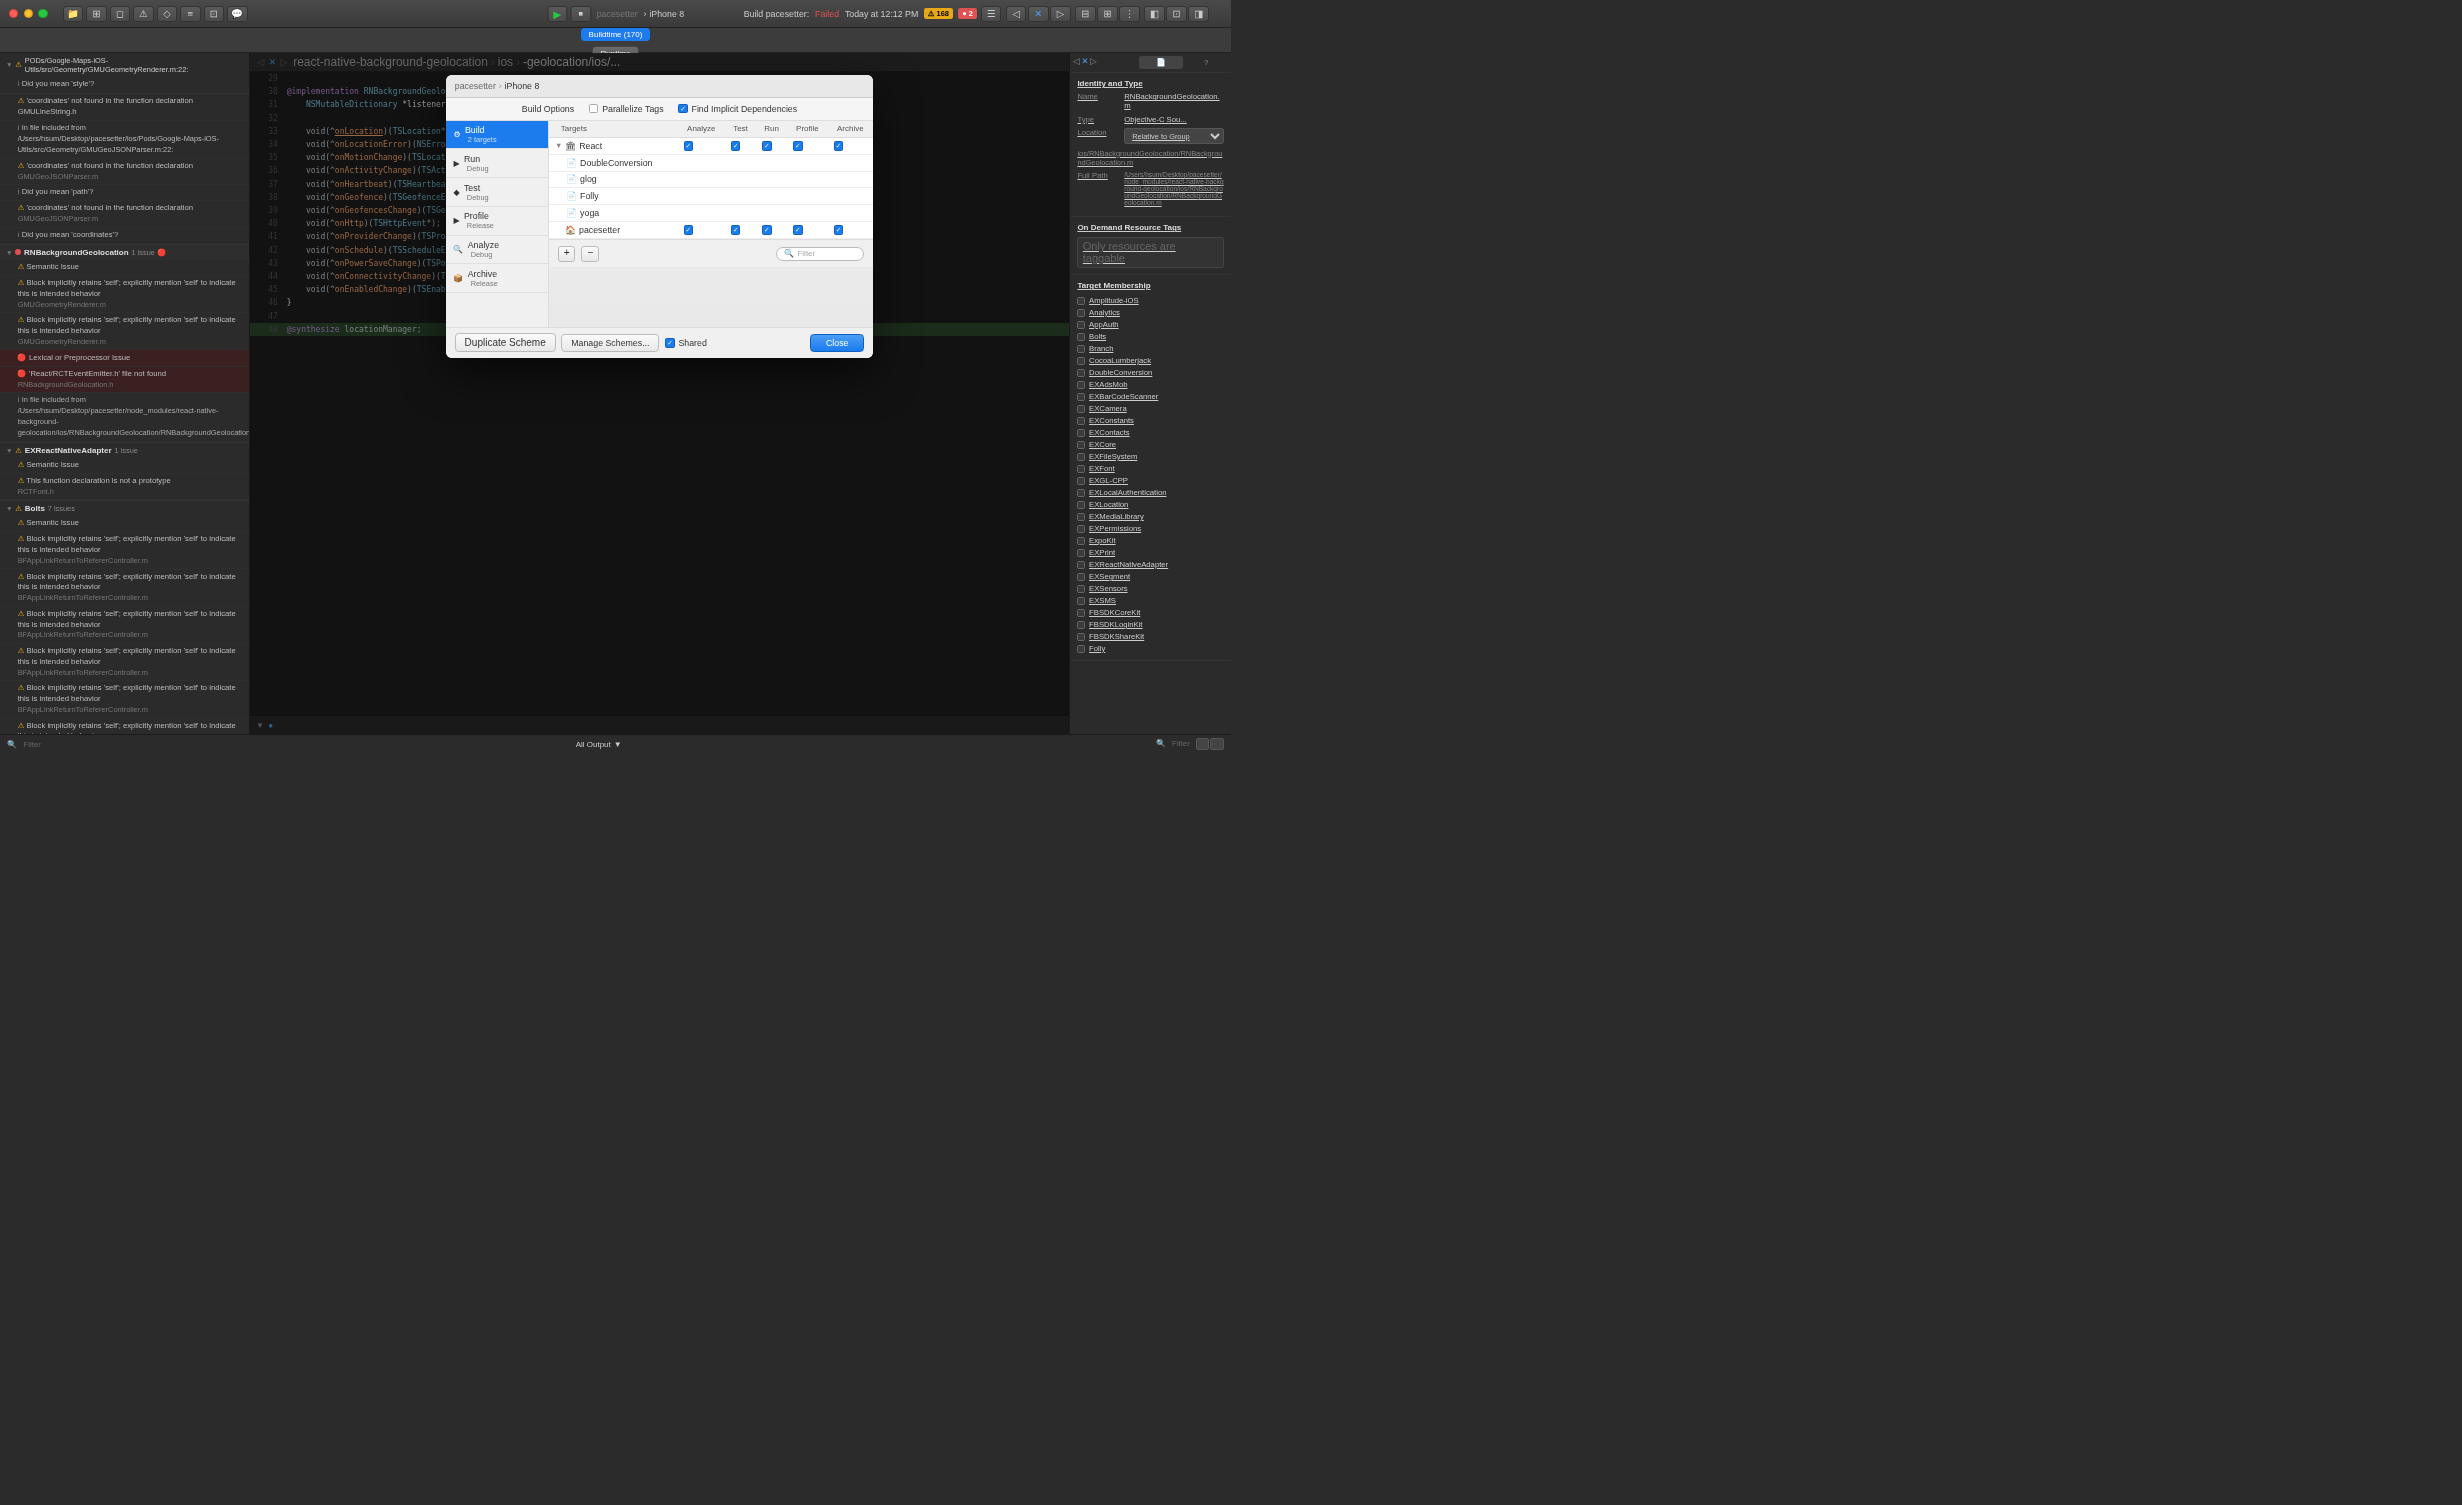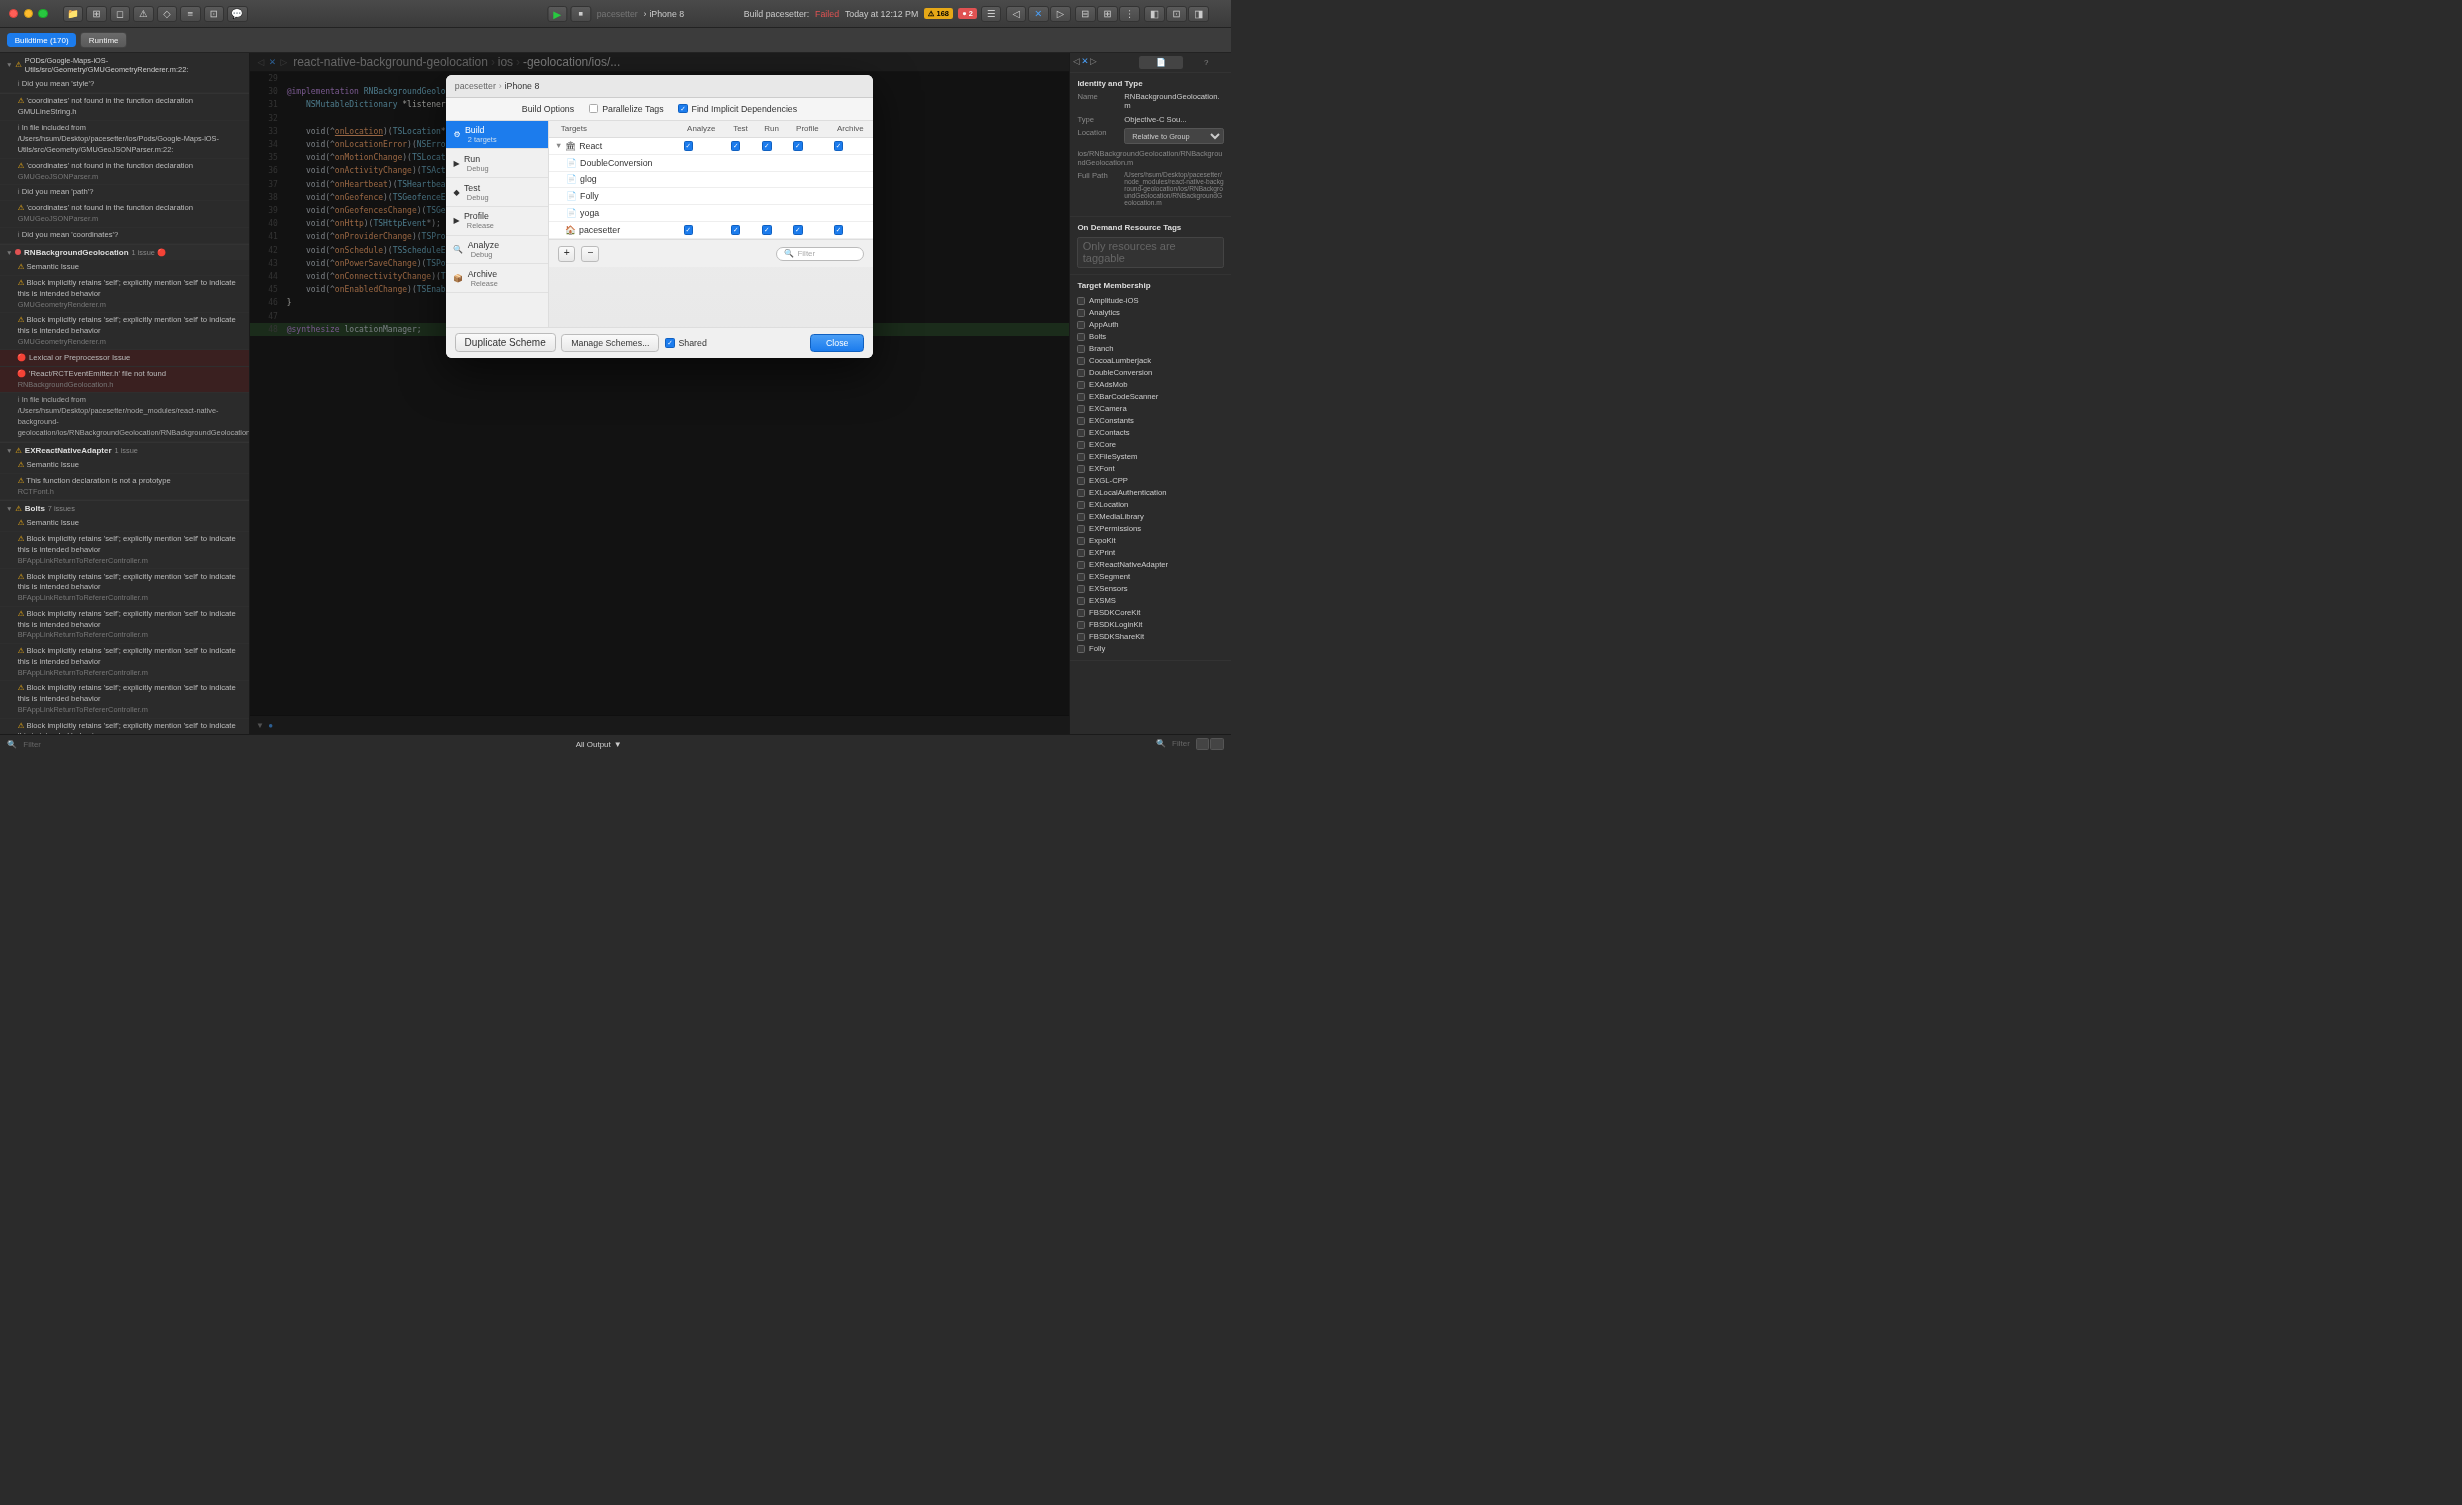--- a/index.html
+++ b/index.html
@@ -105,20 +105,21 @@
 
     
     .secondary-toolbar {
       height: 25px;
       background: #3c3c3c;
       border-bottom: 0.7px solid #222;
       display: flex;
       align-items: center;
       padding: 0 7.4px;
       gap: 4.4px;
+      flex-direction: column;
     }
     .scheme-btn {
       background: #1c7ced;
       color: #fff;
       border: none;
       border-radius: 3.7px;
       padding: 2.2px 7.4px;
       font-size: 8px;
       cursor: pointer;
       font-weight: 500;
@@ -439,20 +440,21 @@
       background: #2b2b2b;
       border-left: 0.7px solid #1a1a1a;
       overflow-y: auto;
       font-size: 8px;
       color: #ccc;
     }
 
     .inspector-section {
       border-bottom: 0.7px solid #333;
       padding: 5.9px 7.4px;
+      text-decoration: underline;
     }
     .inspector-row {
       display: flex;
       align-items: flex-start;
       margin-bottom: 4.4px;
       gap: 2.9px;
     }
     .inspector-key {
       color: #888;
       width: 44px;

